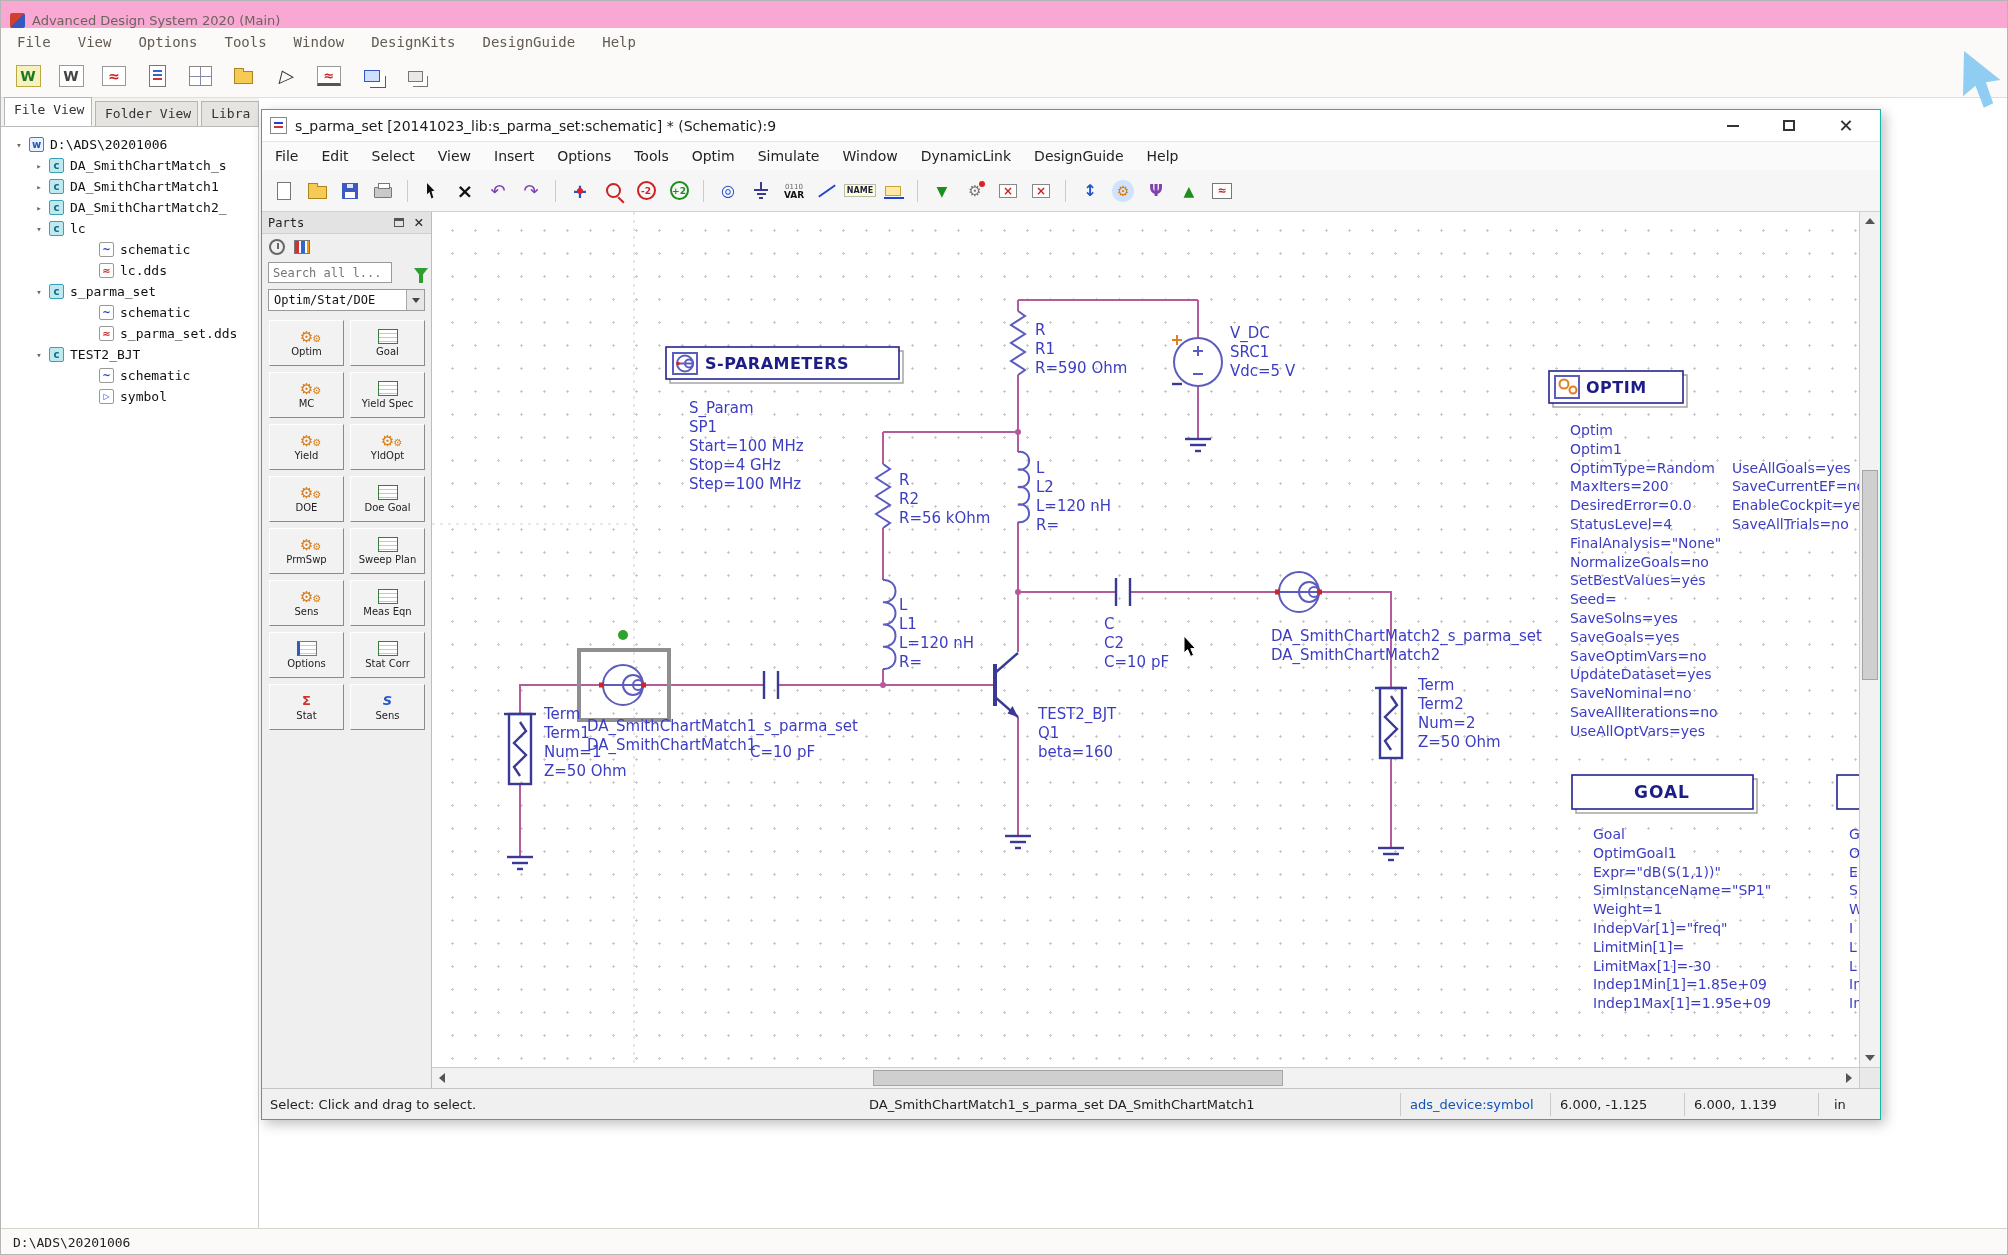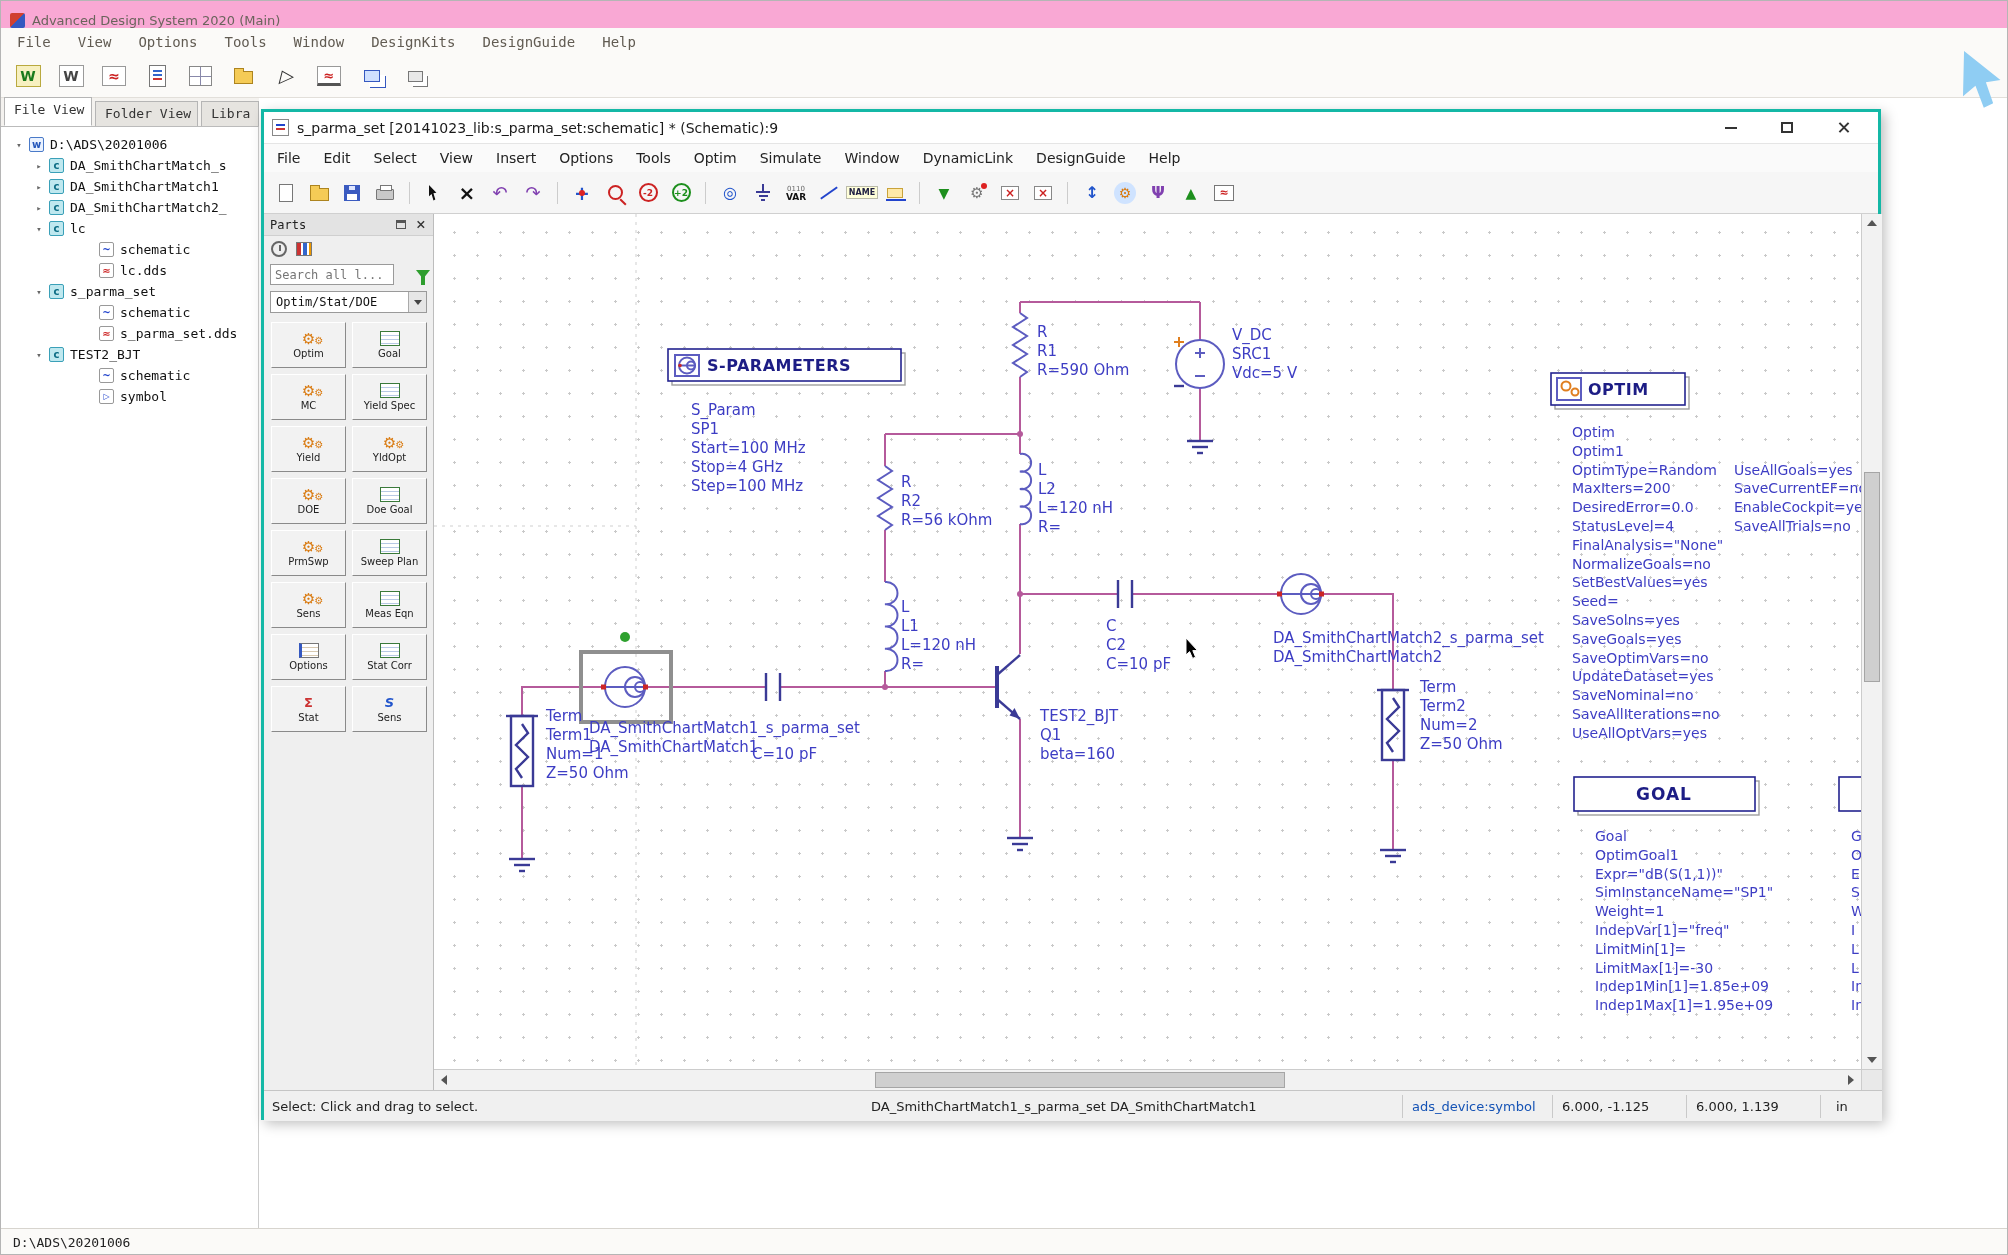--- a/index.html
+++ b/index.html
@@ -43,21 +43,21 @@
   .ticon.schem{background:#fff;border:1px solid #999;color:#2244cc}.ticon.schem::before{content:"~"}
   .ticon.dds{background:#fff;border:1px solid #999;color:#c22}.ticon.dds::before{content:"≈"}
   .ticon.symbol{background:#fff;border:1px solid #999;color:#2244cc;font-size:8px}.ticon.symbol::before{content:"▷"}
   .tlabel{overflow:hidden;text-overflow:clip}
   .mw-statusline{position:absolute;left:0;top:1227px;width:100%;height:28px;background:#fbfaf8;border-top:1px solid #d7d4ce;display:flex;align-items:center;padding-left:12px;font:13px "DejaVu Sans Mono",monospace;color:#222}
 
   
   .presenter{position:absolute;right:-8px;top:50px;width:52px;height:58px;background:#8fcdf3;clip-path:polygon(2% 0,0 78%,24% 60%,40% 98%,58% 90%,44% 54%,72% 50%);filter:drop-shadow(0 0 2px #2a7ab5)}
 
   
-  .sw{position:absolute;left:260px;top:108px;width:1620px;height:1011px;background:#f4f4f4;border:3px solid #14b8a6;box-shadow:4px 4px 12px rgba(0,0,0,.25)}
+  .sw{position:absolute;left:260px;top:108px;width:1620px;height:1011px;background:#f4f4f4;border:1px solid #14b8a6;box-shadow:4px 4px 12px rgba(0,0,0,.25)}
   .sw-titlebar{height:32px;background:#fff;display:flex;align-items:center;gap:8px;padding:0 8px;border-bottom:1px solid #e5e5e5}
   .sw-doc-icon{width:17px;height:17px;background:#fff;border:1px solid #888;position:relative}
   .sw-doc-icon::before{content:"";position:absolute;left:3px;top:4px;width:9px;height:2px;background:#2244cc;box-shadow:0 4px 0 #c33}
   .sw-title{font:14px "DejaVu Sans",sans-serif;color:#1a1a1a}
   .sw-ctrls{margin-left:auto;display:flex;gap:30px;padding-right:14px;align-items:center}
   .wbtn{width:26px;height:22px;display:flex;align-items:center;justify-content:center}
   .ic-min{width:12px;height:2px;background:#333}
   .ic-max{width:12px;height:11px;border:2px solid #333}
   .ic-x{position:relative;width:13px;height:13px}
   .ic-x::before,.ic-x::after{content:"";position:absolute;left:6px;top:0;width:2px;height:13px;background:#333}

